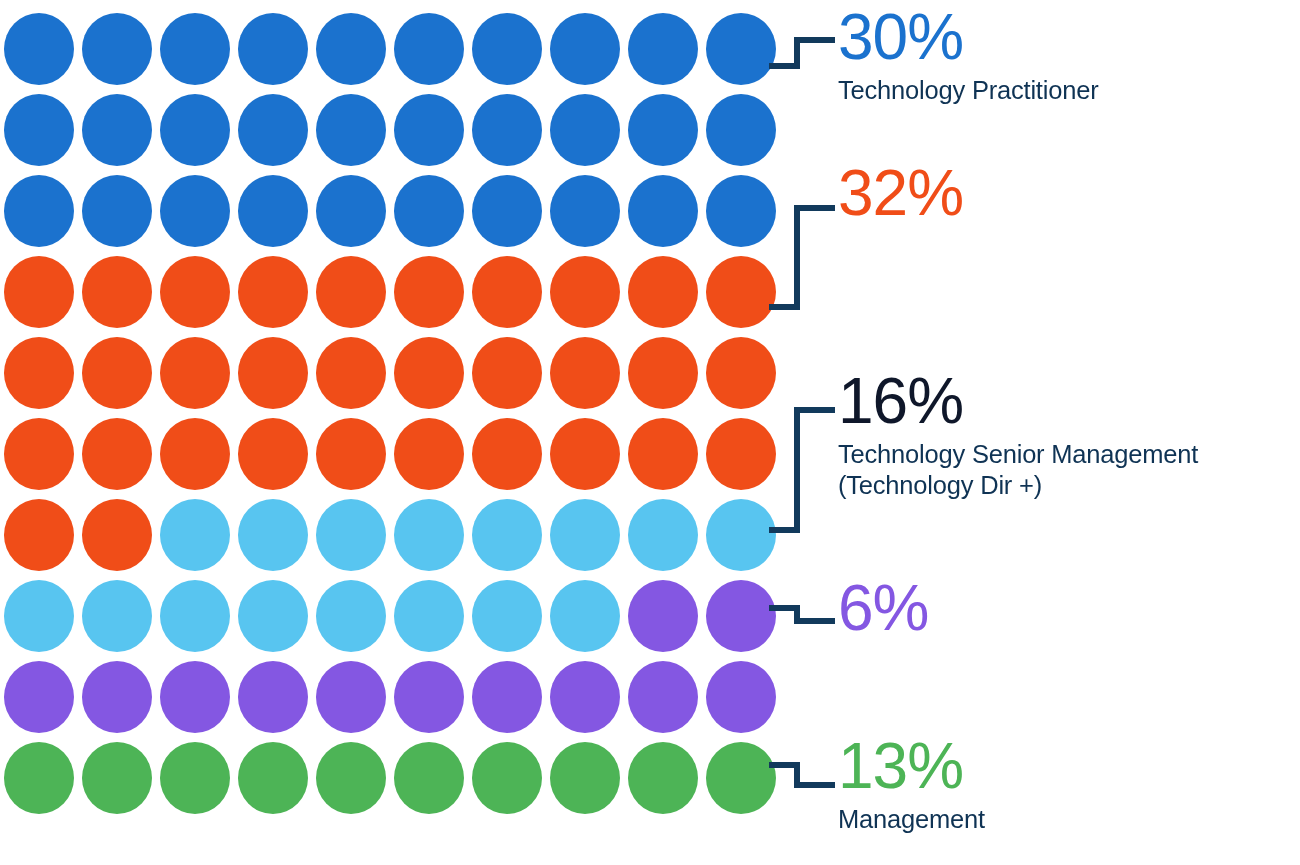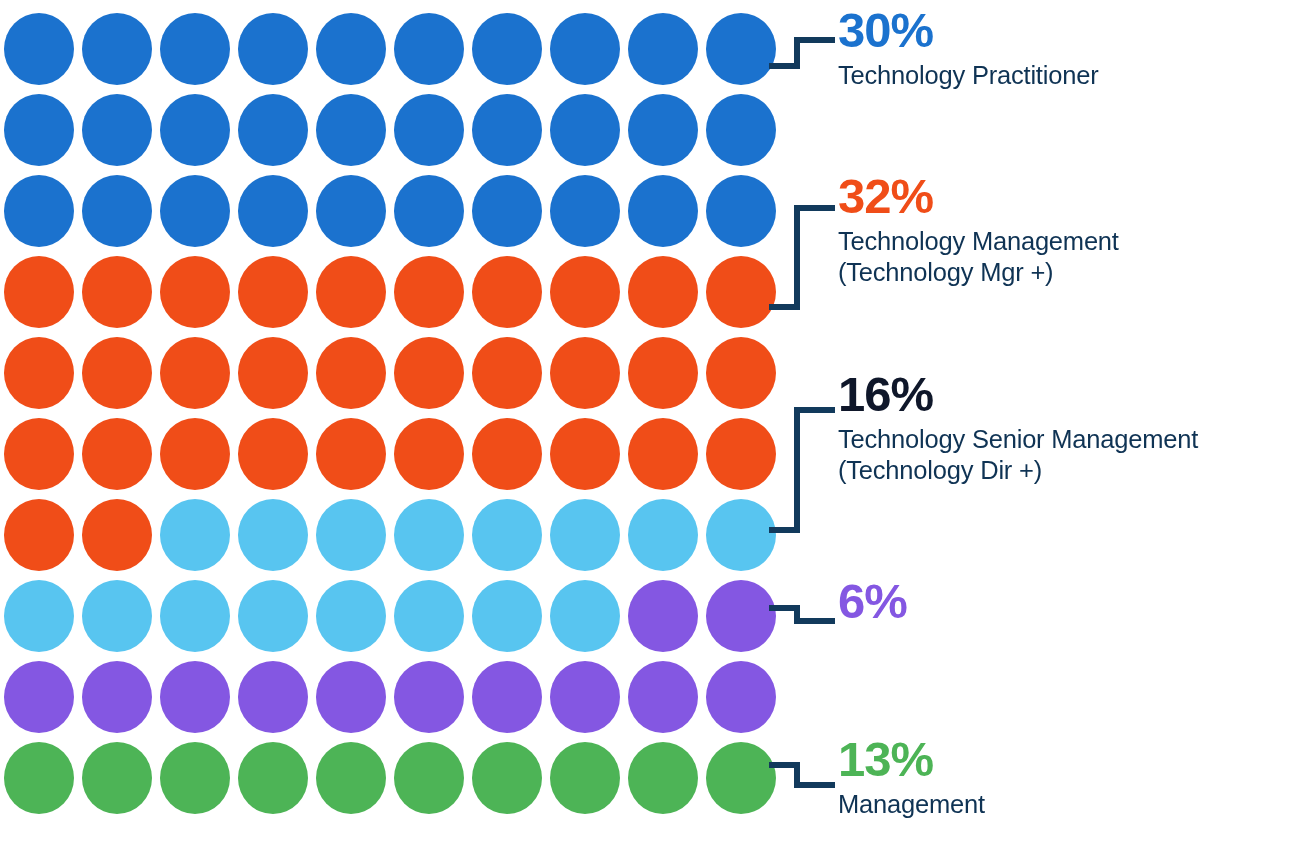--- a/index.html
+++ b/index.html
@@ -53,38 +53,38 @@
     height: 865px;
     pointer-events: none;
   }
 
   
   .label-group {
     position: absolute;
     left: 838px;
   }
   .pct {
-    font-size: 49px;
-    font-weight: 700;
+    font-size: 64px;
+    font-weight: 400;
     line-height: 0.98;
     letter-spacing: -1px;
     white-space: nowrap;
   }
   .label-lines {
     margin-top: 6px;
     font-size: 25.5px;
     font-weight: 400;
     line-height: 1.22;
     color: #0F3354;
     letter-spacing: -0.2px;
     white-space: nowrap;
   }
 
   #group-0 { top: 6px; }
-  #group-1 { top: 172px; }
+  #group-1 { top: 162px; }
   #group-2 { top: 370px; }
   #group-3 { top: 577px; }
   #group-4 { top: 735px; }
 </style>
 </head>
 <body>
 
 <div id="infographic">
 
   <div id="dot-grid">
@@ -405,24 +405,20 @@
 
   <div class="label-group" id="group-0">
     <div class="pct" style="color: rgb(27, 114, 206);">30%</div>
     <div class="label-lines">
       <div>Technology Practitioner</div>
     </div>
   </div>
 
   <div class="label-group" id="group-1">
     <div class="pct" style="color: rgb(240, 77, 24);">32%</div>
-    <div class="label-lines">
-      <div>Technology Management</div>
-      <div>(Technology Mgr +)</div>
-    </div>
   </div>
 
   <div class="label-group" id="group-2">
     <div class="pct" style="color: #0f172a;">16%</div>
     <div class="label-lines">
       <div>Technology Senior Management</div>
       <div>(Technology Dir +)</div>
     </div>
   </div>
 

